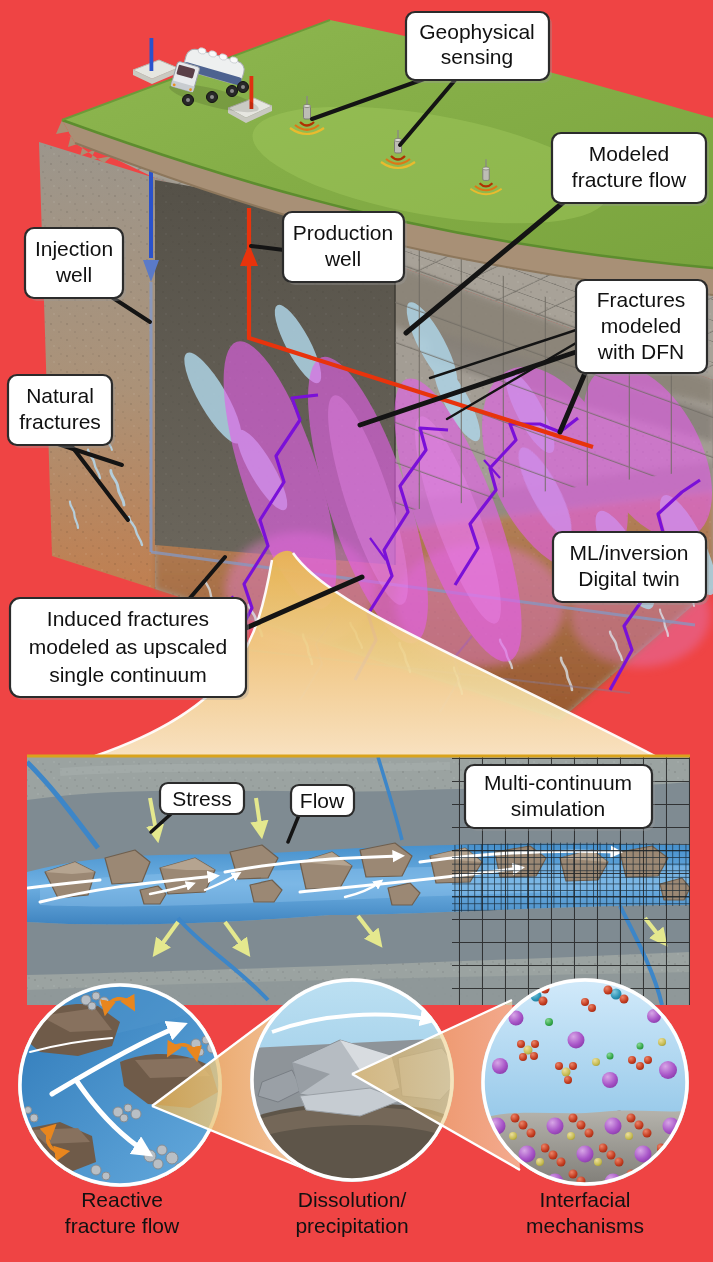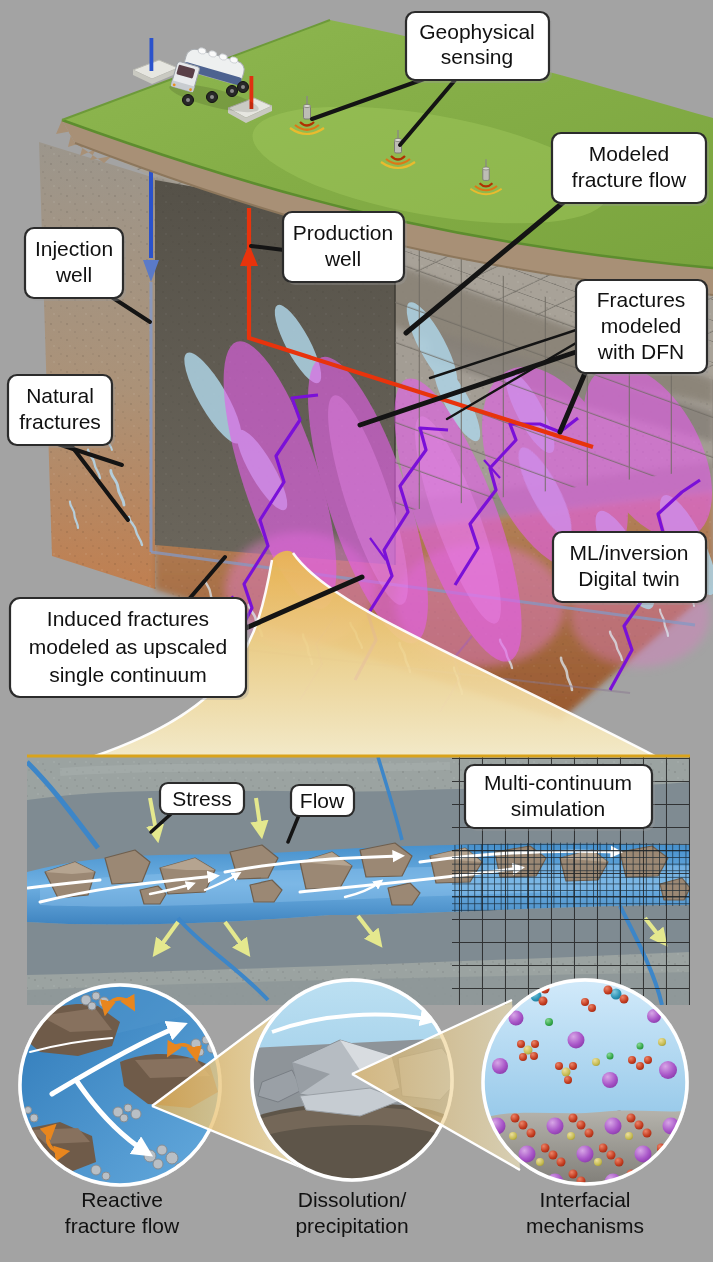--- a/index.html
+++ b/index.html
@@ -1,16 +1,16 @@
 <!DOCTYPE html>
 <html><head>
 <meta charset="utf-8">
 <style>
   html,body{margin:0;padding:0;background:#ffffff;}
-  .stage{width:713px;height:1262px;position:relative;background:#a3a3a3;overflow:hidden;}
+  .stage{width:713px;height:1262px;position:relative;background:#ef4444;overflow:hidden;}
   svg{display:block;}
   svg text{font-family:"Liberation Sans","DejaVu Sans",sans-serif;fill:#111;}
   .boxlabel{font-size:21px;}
   .biglabel{font-size:21px;}
   .callout-rect{fill:#ffffff;stroke:#2b2b2b;stroke-width:2.2;}
   .callout-shadow{fill:#9a9a9a;opacity:.35;}
   .leader{stroke:#141414;fill:none;stroke-linecap:round;}
 </style>
 </head>
 <body>

